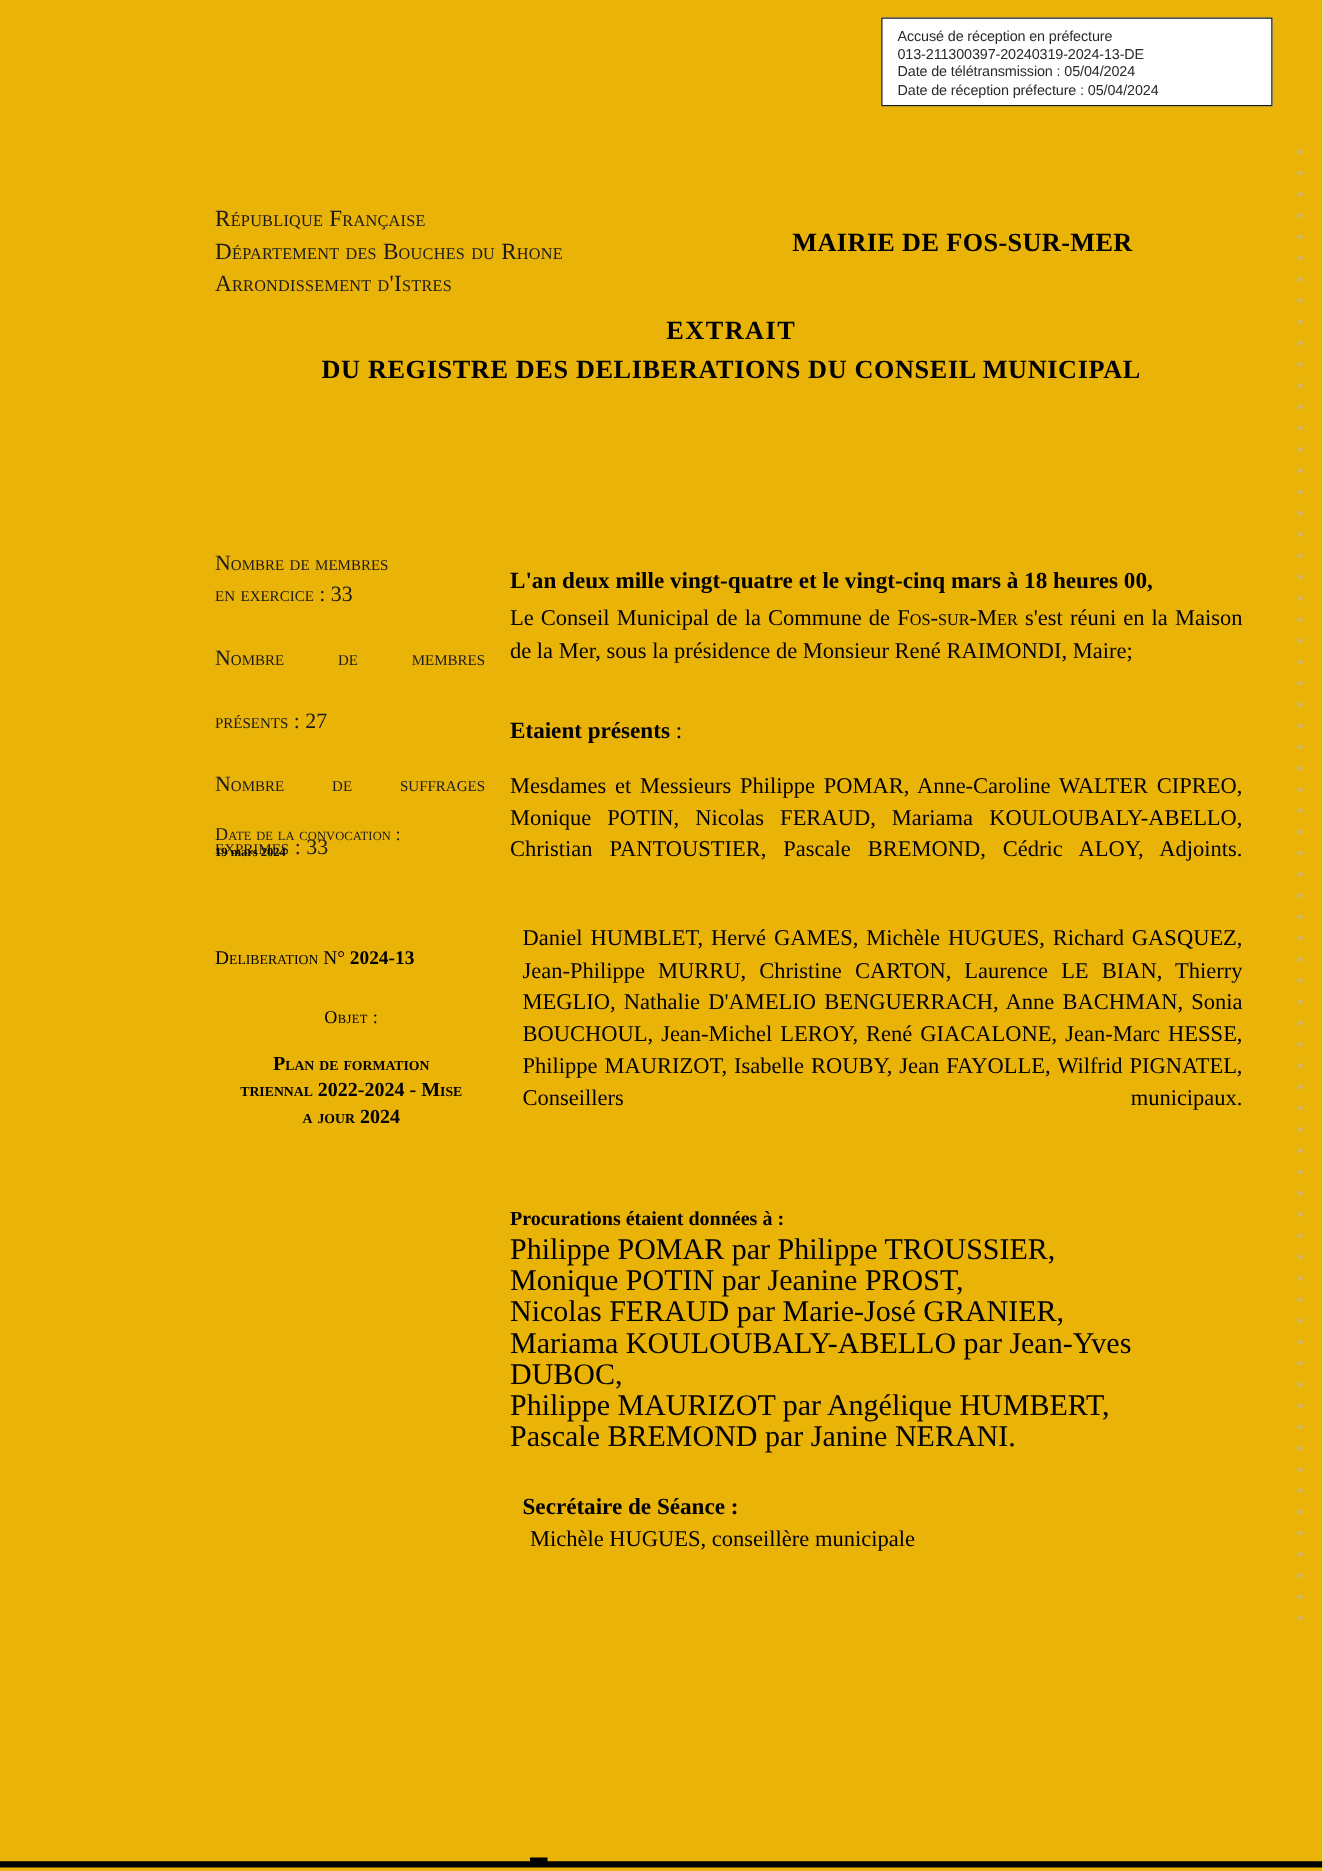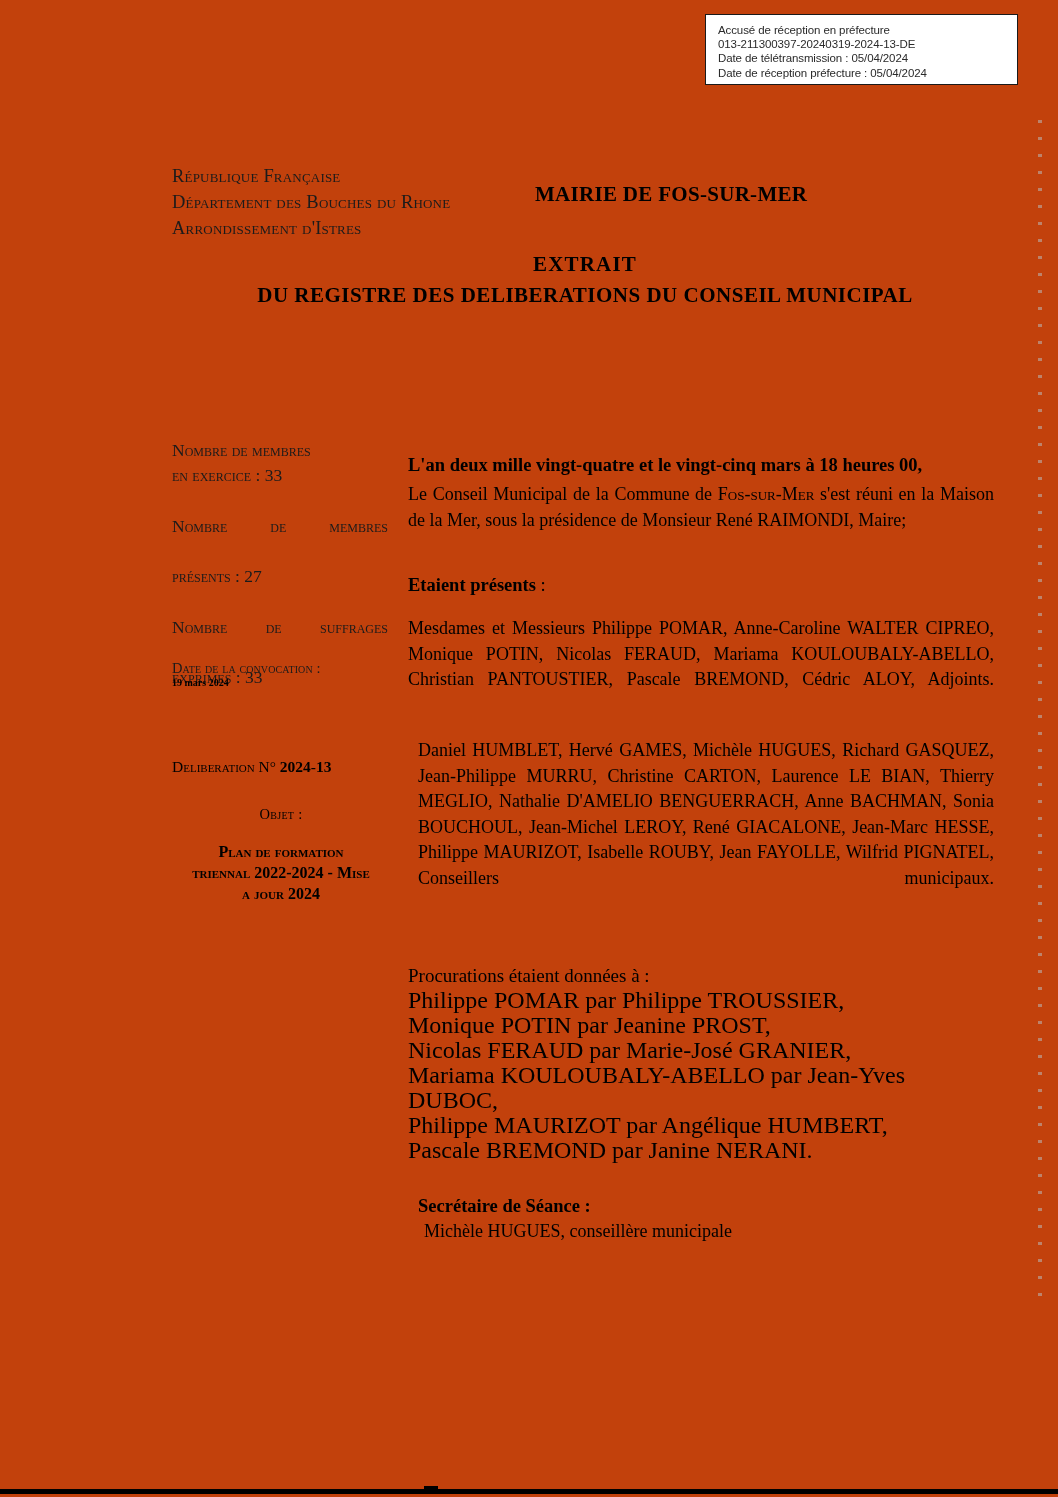--- a/index.html
+++ b/index.html
@@ -9,21 +9,21 @@
     background: #ffffff;
   }
   body {
     font-family: "Liberation Serif", "DejaVu Serif", serif;
     color: #000000;
   }
   #page {
     position: relative;
     width: 1058px;
     height: 1497px;
-    background: #c2410c;
+    background: #eab308;
     overflow: hidden;
   }
 
   
   .stamp-box {
     position: absolute;
     left: 705px;
     top: 14px;
     width: 313px;
     height: 71px;
@@ -52,24 +52,24 @@
     font-variant: small-caps;
     font-size: 18.5px;
     line-height: 26px;
     letter-spacing: 0.2px;
     color: #1b1b1b;
     white-space: nowrap;
   }
 
   .mairie-title {
     position: absolute;
-    left: 535px;
+    left: 560px;
     top: 182px;
     width: 420px;
-    text-align: left;
+    text-align: center;
     font-weight: bold;
     font-size: 21px;
     letter-spacing: 0.3px;
     color: #000;
     font-family: Liberation Serif, serif;
   }
 
   .extrait-block {
     position: absolute;
     left: 180px;
@@ -207,22 +207,22 @@
     padding-left: 10px;
   }
   .b-names2::after {
     content: "";
     display: inline-block;
     width: 100%;
   }
 
   .proc-block { margin-top: 46px; }
   .proc-title {
-    font-weight: normal;
-    font-size: 19px;
+    font-weight: bold;
+    font-size: 16px;
     line-height: 25px;
   }
   .proc-line {
     font-size: 24px;
     line-height: 25px;
   }
 
   .sec-block {
     position: absolute;
     left: 10px;

